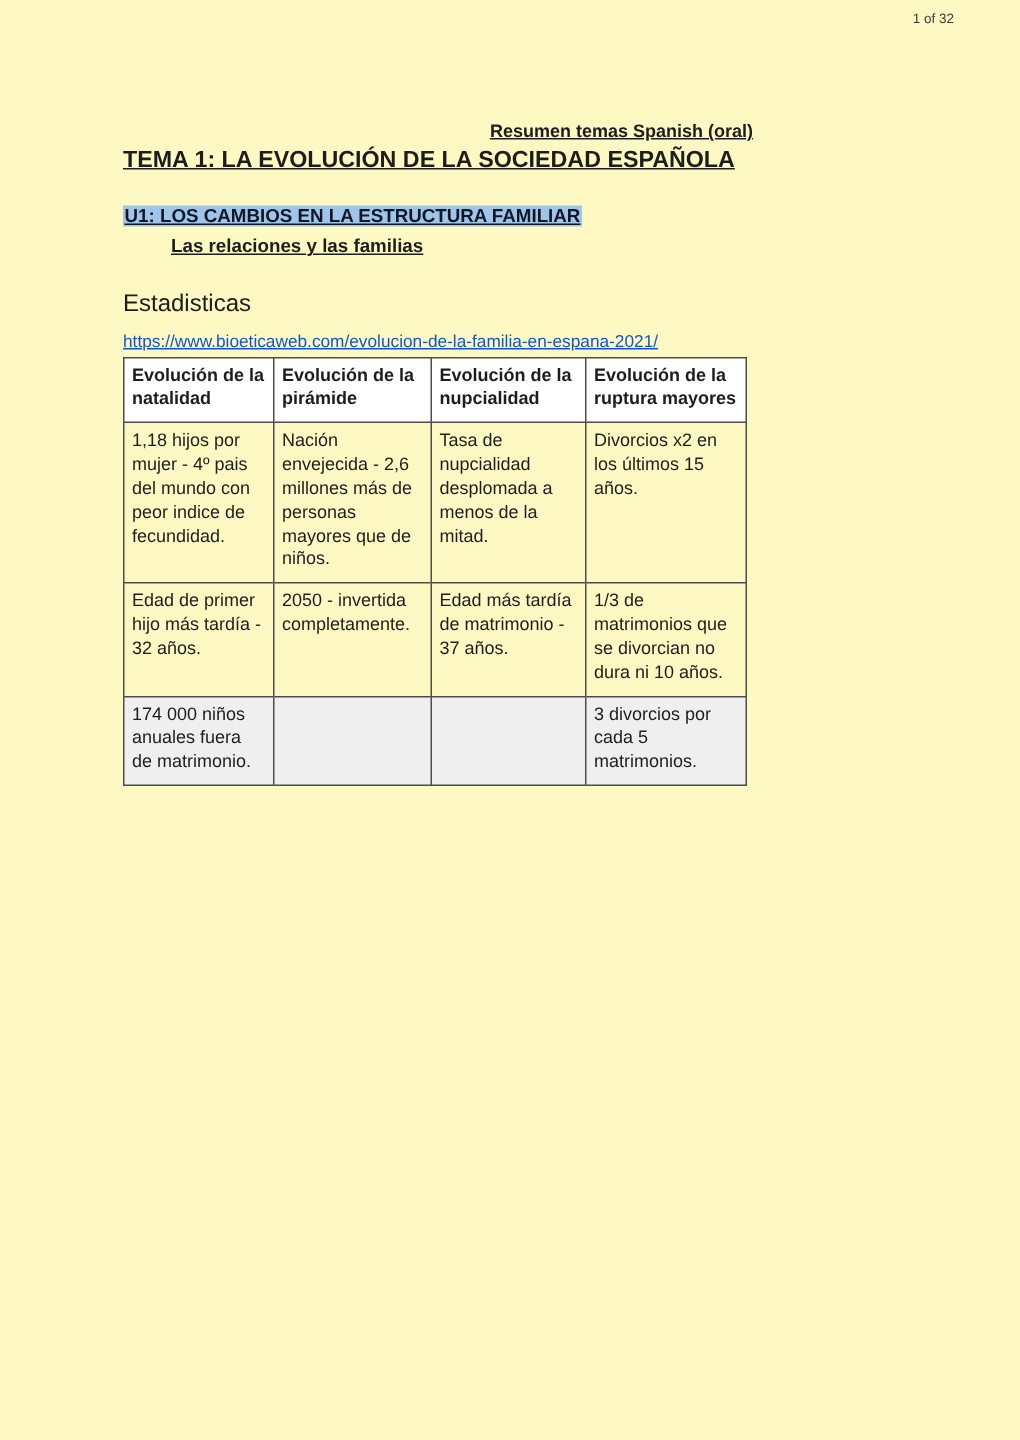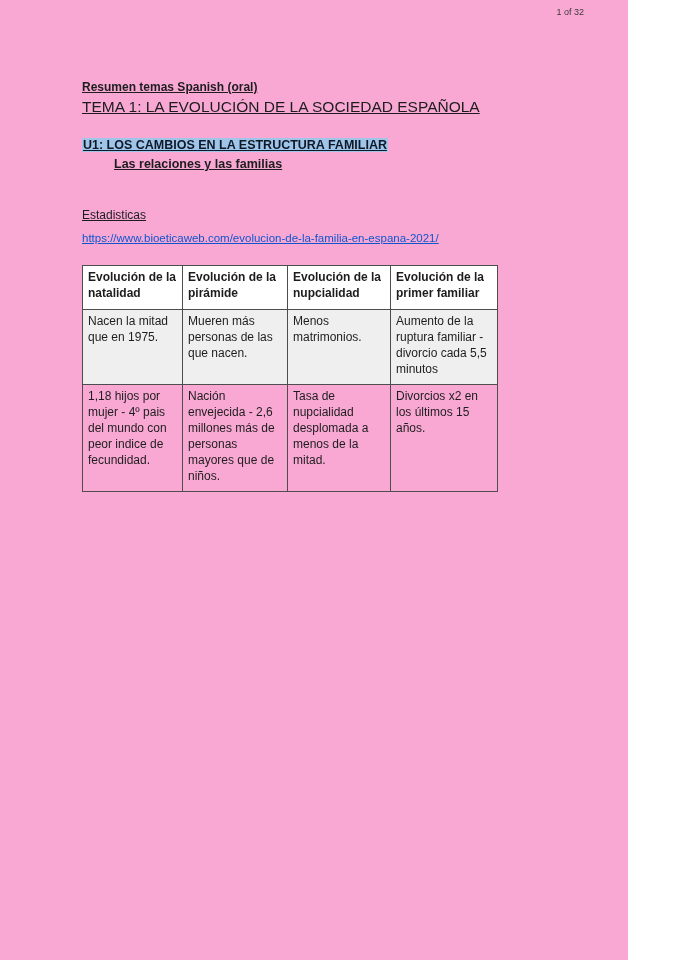--- a/index.html
+++ b/index.html
@@ -4,48 +4,49 @@
 <style>
   html, body {
     margin: 0;
     padding: 0;
     background: #ffffff;
     font-family: "Liberation Sans", sans-serif;
     color: #1d1d1d;
   }
   .page {
     position: relative;
-    width: 628px;
+    width: 680px;
     height: 960px;
-    background: #f9a8d4;
+    background: #fef9c3;
     overflow: hidden;
   }
   .page-number {
     position: absolute;
     top: 7px;
     right: 44px;
     font-size: 9px;
     color: #3a3a3a;
   }
   .content {
     position: absolute;
     top: 80px;
     left: 82px;
     width: 420px;
   }
   .subtitle {
     font-size: 12px;
     font-weight: bold;
     text-decoration: underline;
     line-height: 1.25;
+    text-align: right;
   }
   .title {
     margin: 2px 0 0 0;
     font-size: 15.5px;
-    font-weight: normal;
+    font-weight: bold;
     text-decoration: underline;
     line-height: 1.25;
   }
   .section-heading-wrap {
     margin-top: 18px;
     line-height: 1.25;
   }
   .section-heading {
     display: inline;
     font-size: 12.5px;
@@ -57,38 +58,36 @@
   }
   .subsection {
     margin-top: 3px;
     font-size: 12.5px;
     font-weight: bold;
     text-decoration: underline;
     line-height: 1.25;
     padding-left: 32px;
   }
   .stats-label {
-    margin-top: 35px;
-    font-size: 12px;
-    text-decoration: underline;
+    margin-top: 20px;
+    font-size: 16px;
     line-height: 1.3;
   }
   .link-line {
     margin-top: 3px;
     line-height: 1.3;
   }
   .link-line a {
     font-size: 11.5px;
     color: var(--link, #1155cc);
     text-decoration: underline;
     word-break: break-all;
     margin-top: 22px;
   }
   table.evo-table {
-    margin-top: 18px;
     border-collapse: collapse;
     table-layout: fixed;
     width: 415px;
   }
   table.evo-table col.c1 { width: 100px; }
   table.evo-table col.c2 { width: 105px; }
   table.evo-table col.c3 { width: 103px; }
   table.evo-table col.c4 { width: 107px; }
   table.evo-table th,
   table.evo-table td {
@@ -139,33 +138,39 @@
         <col class="c1">
           <col class="c2">
           <col class="c3">
           <col class="c4">
       </colgroup>
       <thead>
         <tr>
           <th>Evolución de la natalidad</th>
           <th>Evolución de la pirámide</th>
           <th>Evolución de la nupcialidad</th>
-          <th>Evolución de la primer familiar</th>
+          <th>Evolución de la ruptura mayores</th>
         </tr>
       </thead>
       <tbody>
-        <tr class="shaded">
-          <td>Nacen la mitad que en 1975.</td>
-          <td>Mueren más personas de las que nacen.</td>
-          <td>Menos matrimonios.</td>
-          <td>Aumento de la ruptura familiar - divorcio cada 5,5 minutos</td>
-        </tr>
         <tr>
           <td>1,18 hijos por mujer - 4º pais del mundo con peor indice de fecundidad.</td>
           <td>Nación envejecida - 2,6 millones más de personas mayores que de niños.</td>
           <td>Tasa de nupcialidad desplomada a menos de la mitad.</td>
           <td>Divorcios x2 en los últimos 15 años.</td>
+        </tr>
+        <tr>
+          <td>Edad de primer hijo más tardía - 32 años.</td>
+          <td>2050 - invertida completamente.</td>
+          <td>Edad más tardía de matrimonio - 37 años.</td>
+          <td>1/3 de matrimonios que se divorcian no dura ni 10 años.</td>
+        </tr>
+        <tr class="shaded">
+          <td>174 000 niños anuales fuera de matrimonio.</td>
+          <td></td>
+          <td></td>
+          <td>3 divorcios por cada 5 matrimonios.</td>
         </tr>
       </tbody>
     </table>
 
   </div>
 </div>
 
 </body></html>

